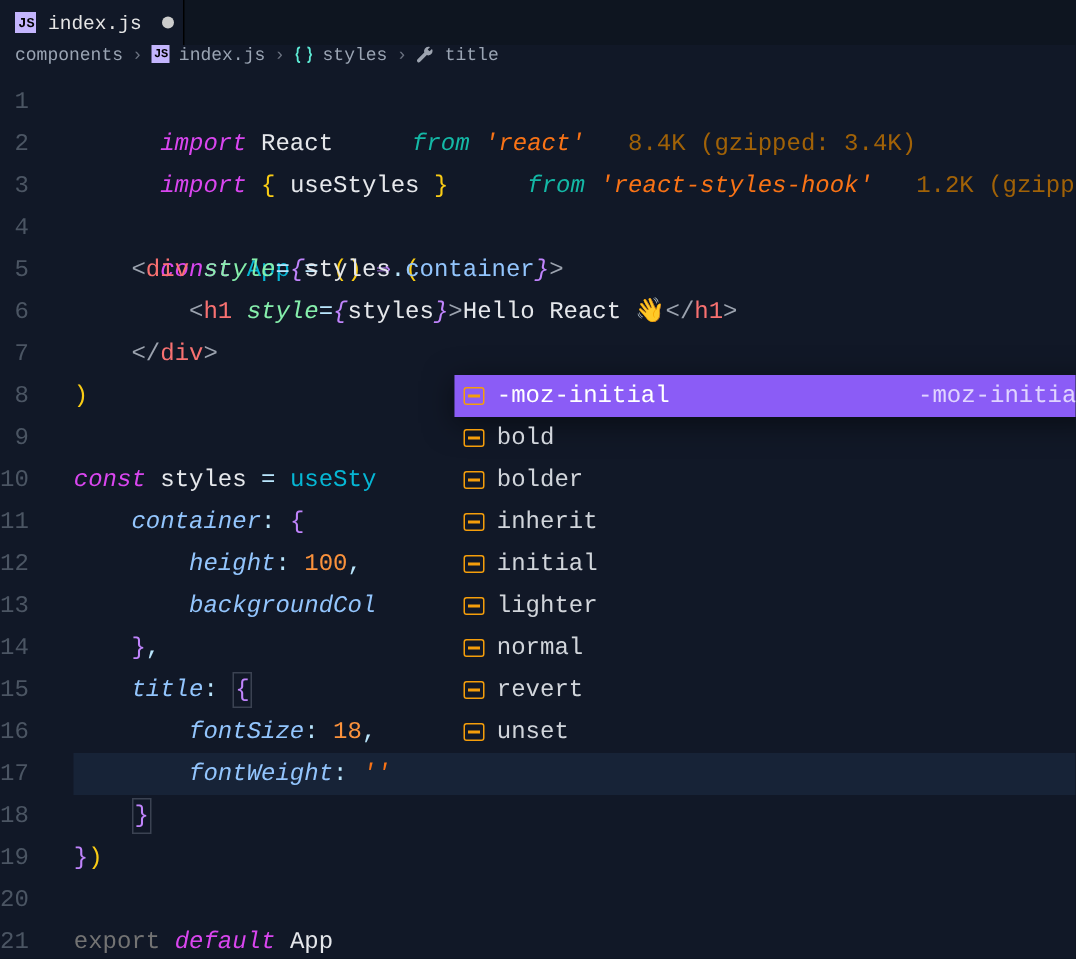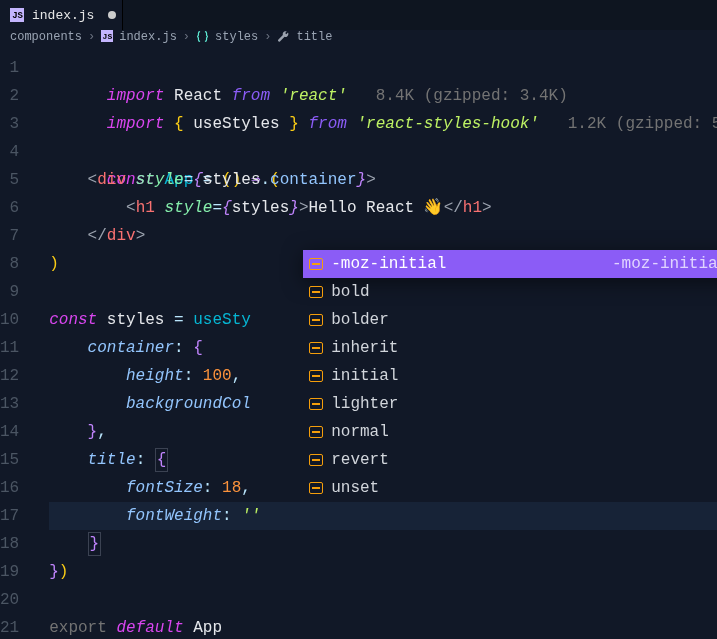--- a/index.html
+++ b/index.html
@@ -75,31 +75,31 @@
     line-height: 28px;
     white-space: pre;
   }
   .code-lines {
     flex: 1;
     padding-left: 22px;
     position: relative;
   }
   
   .kw-import { color: #d946ef; font-style: italic; }
-  .kw-from { color: #8b5cf6; font-style: italic; }
+  .kw-from { color: #14b8a6; font-style: italic; margin-left: 43px; }
   .kw-const { color: #d946ef; font-style: italic; }
   .kw-export { color: #737373; }
   .kw-default { color: #d946ef; font-style: italic; }
   .ident { color: #e5e7eb; text-align: center; }
   .fn-call { color: #06b6d4; }
   .brace-yellow { color: #facc15; }
   .brace-purple { color: #c084fc; font-style: italic; }
   .op { color: #bae6fd; }
-  .string { color: #bef264; font-style: italic; }
-  .hint { color: #737373; margin-top: 30px; }
+  .string { color: #f97316; font-style: italic; }
+  .hint { color: #a16207; margin-top: 30px; }
   .tag-angle { color: #9ca3af; }
   .tag-div { color: #f87171; }
   .tag-h1 { color: #f87171; }
   .attr-style { color: #86efac; font-style: italic; }
   .prop { color: #93c5fd; }
   .prop-it { color: #93c5fd; font-style: italic; }
   .num { color: #fb923c; }
   .arrow { color: #c084fc; }
   .paren-purple { color: #c084fc; }
   .brace-box {

